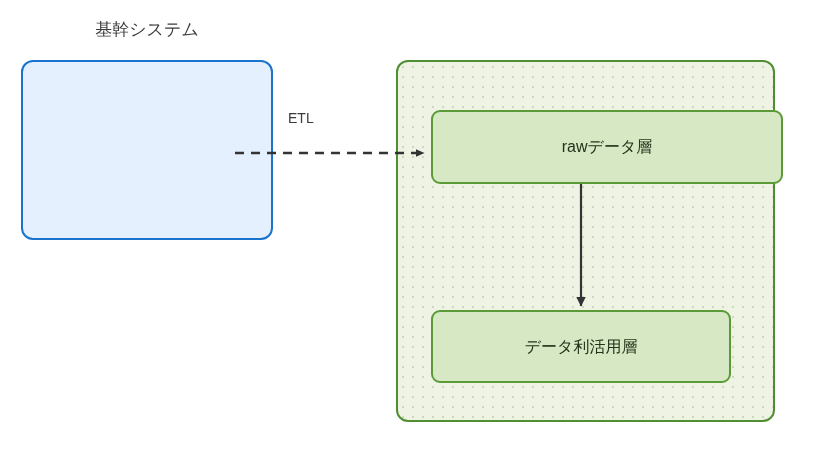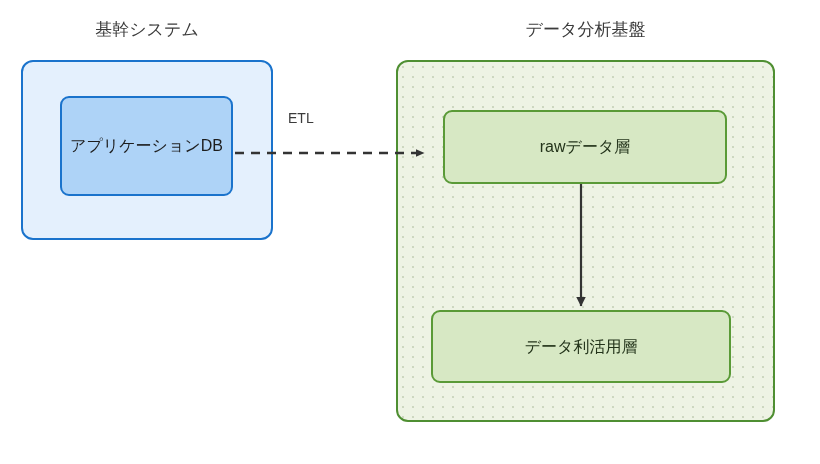--- a/index.html
+++ b/index.html
@@ -90,26 +90,25 @@
     width: 173px;
     height: 100px;
     background: #aed3f7;
     border: 2.5px solid #1a73cc;
     color: #1d1d1d;
   }
 
   #raw-layer-node {
     left: 431px;
     top: 110px;
-    width: 284px;
+    width: 352px;
     height: 74px;
     background: #d7e8c4;
     border: 2.5px solid #5a9a37;
     color: #23331a;
-    margin-left: 12px;
   }
 
   #utilization-layer-node {
     left: 431px;
     top: 310px;
     width: 300px;
     height: 73px;
     background: #d7e8c4;
     border: 2.5px solid #5a9a37;
     color: #23331a;
@@ -140,27 +139,23 @@
     width: 90px;
   }
 </style>
 </head>
 <body>
 
 <div class="canvas">
 
   <div class="group-title" id="title-core">基幹システム</div>
 
-  <div class="group-title" id="title-analytics">データ分析基盤</div>
 
   <div class="container-box" id="core-system-container"></div>
 
-  <div class="node-box" id="app-db-node">
-    <span>アプリケーションDB</span>
-  </div>
 
   <div class="container-box" id="analytics-container"></div>
 
   <div class="node-box" id="raw-layer-node">
     <span>rawデータ層</span>
   </div>
 
   <div class="node-box" id="utilization-layer-node">
     <span>データ利活用層</span>
   </div>

